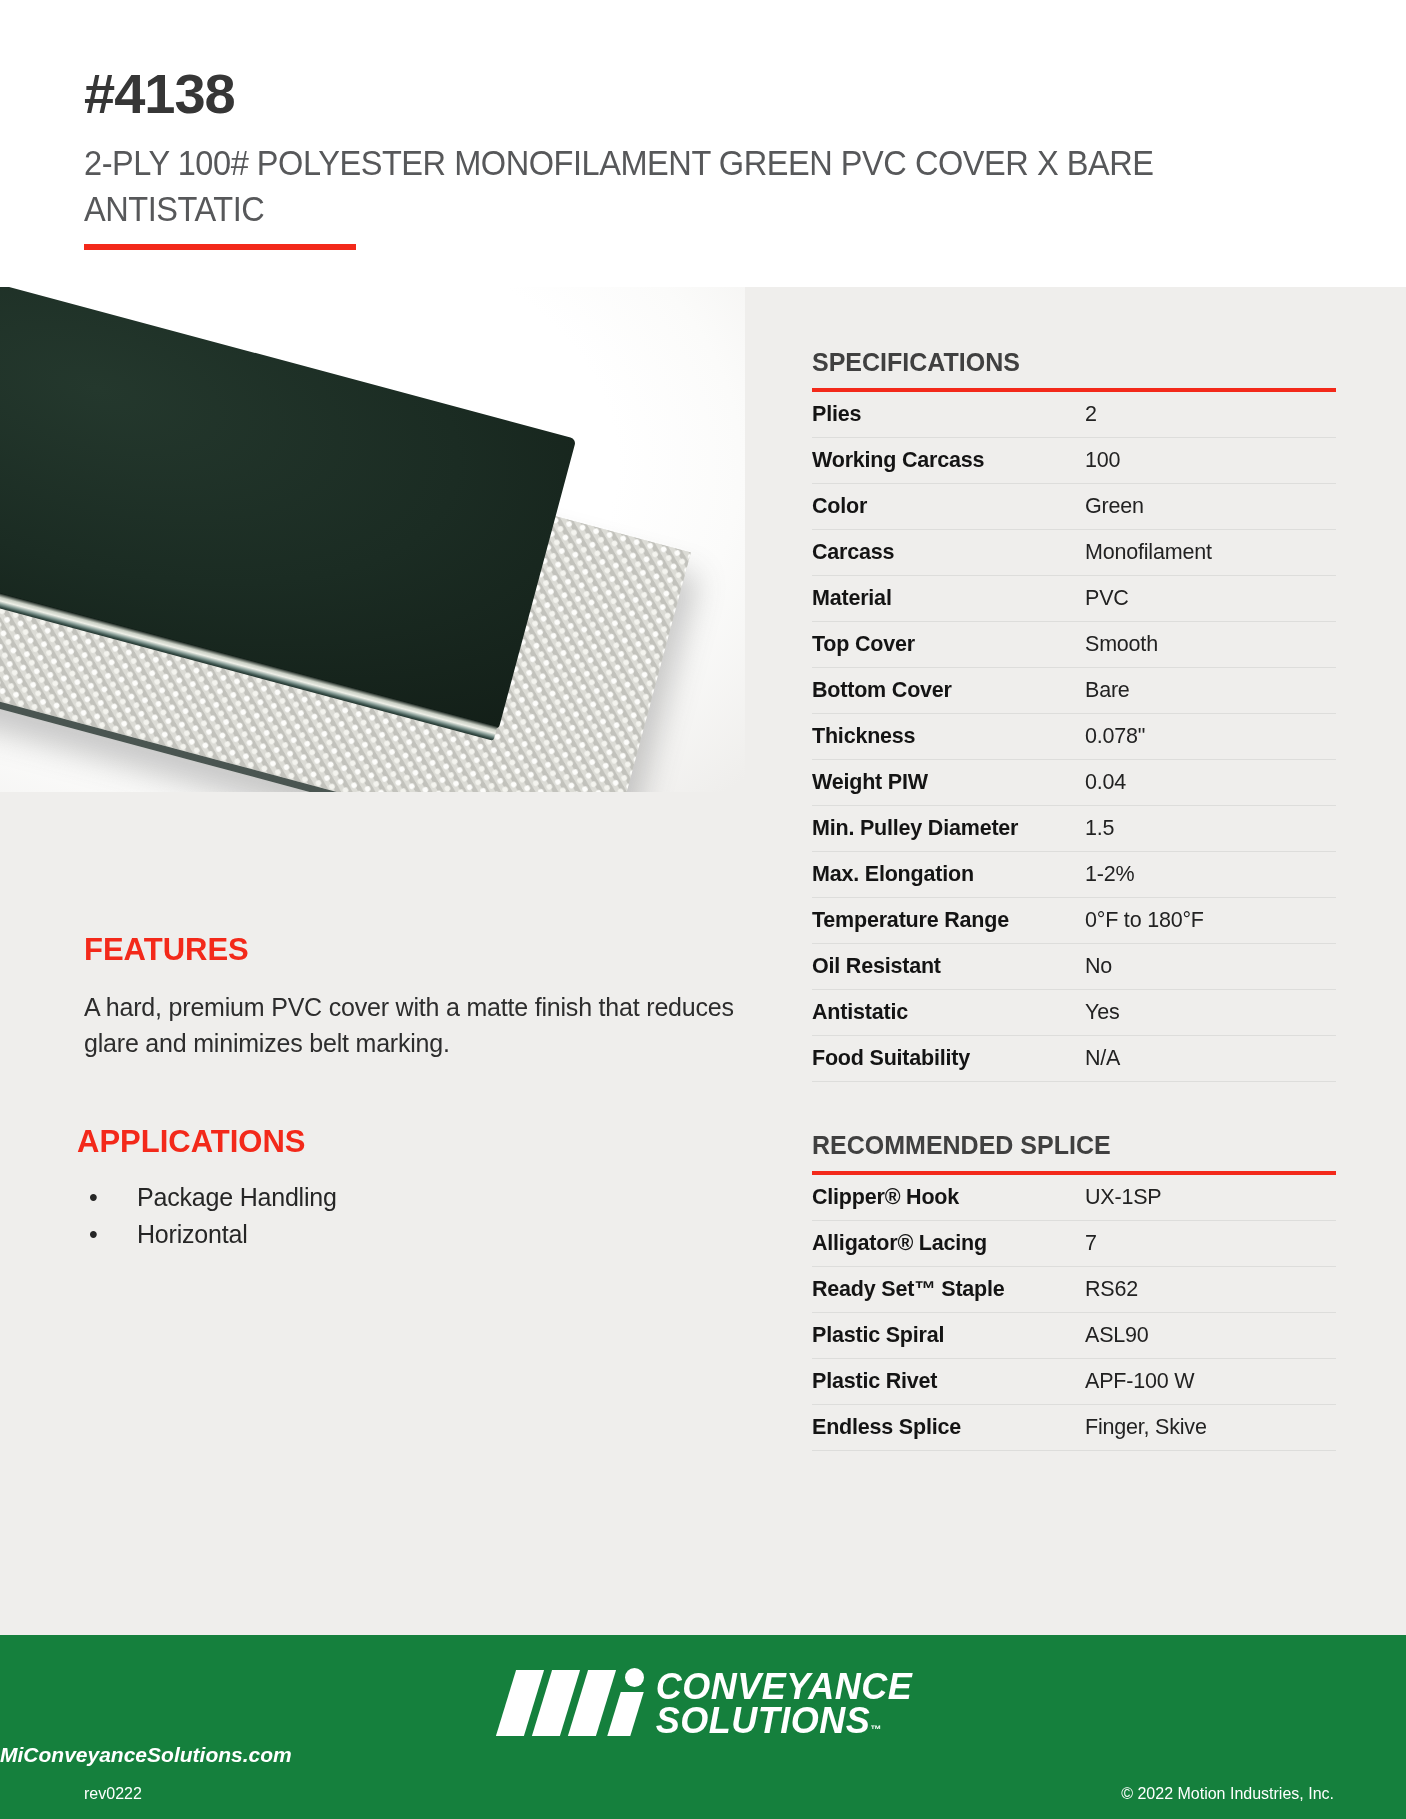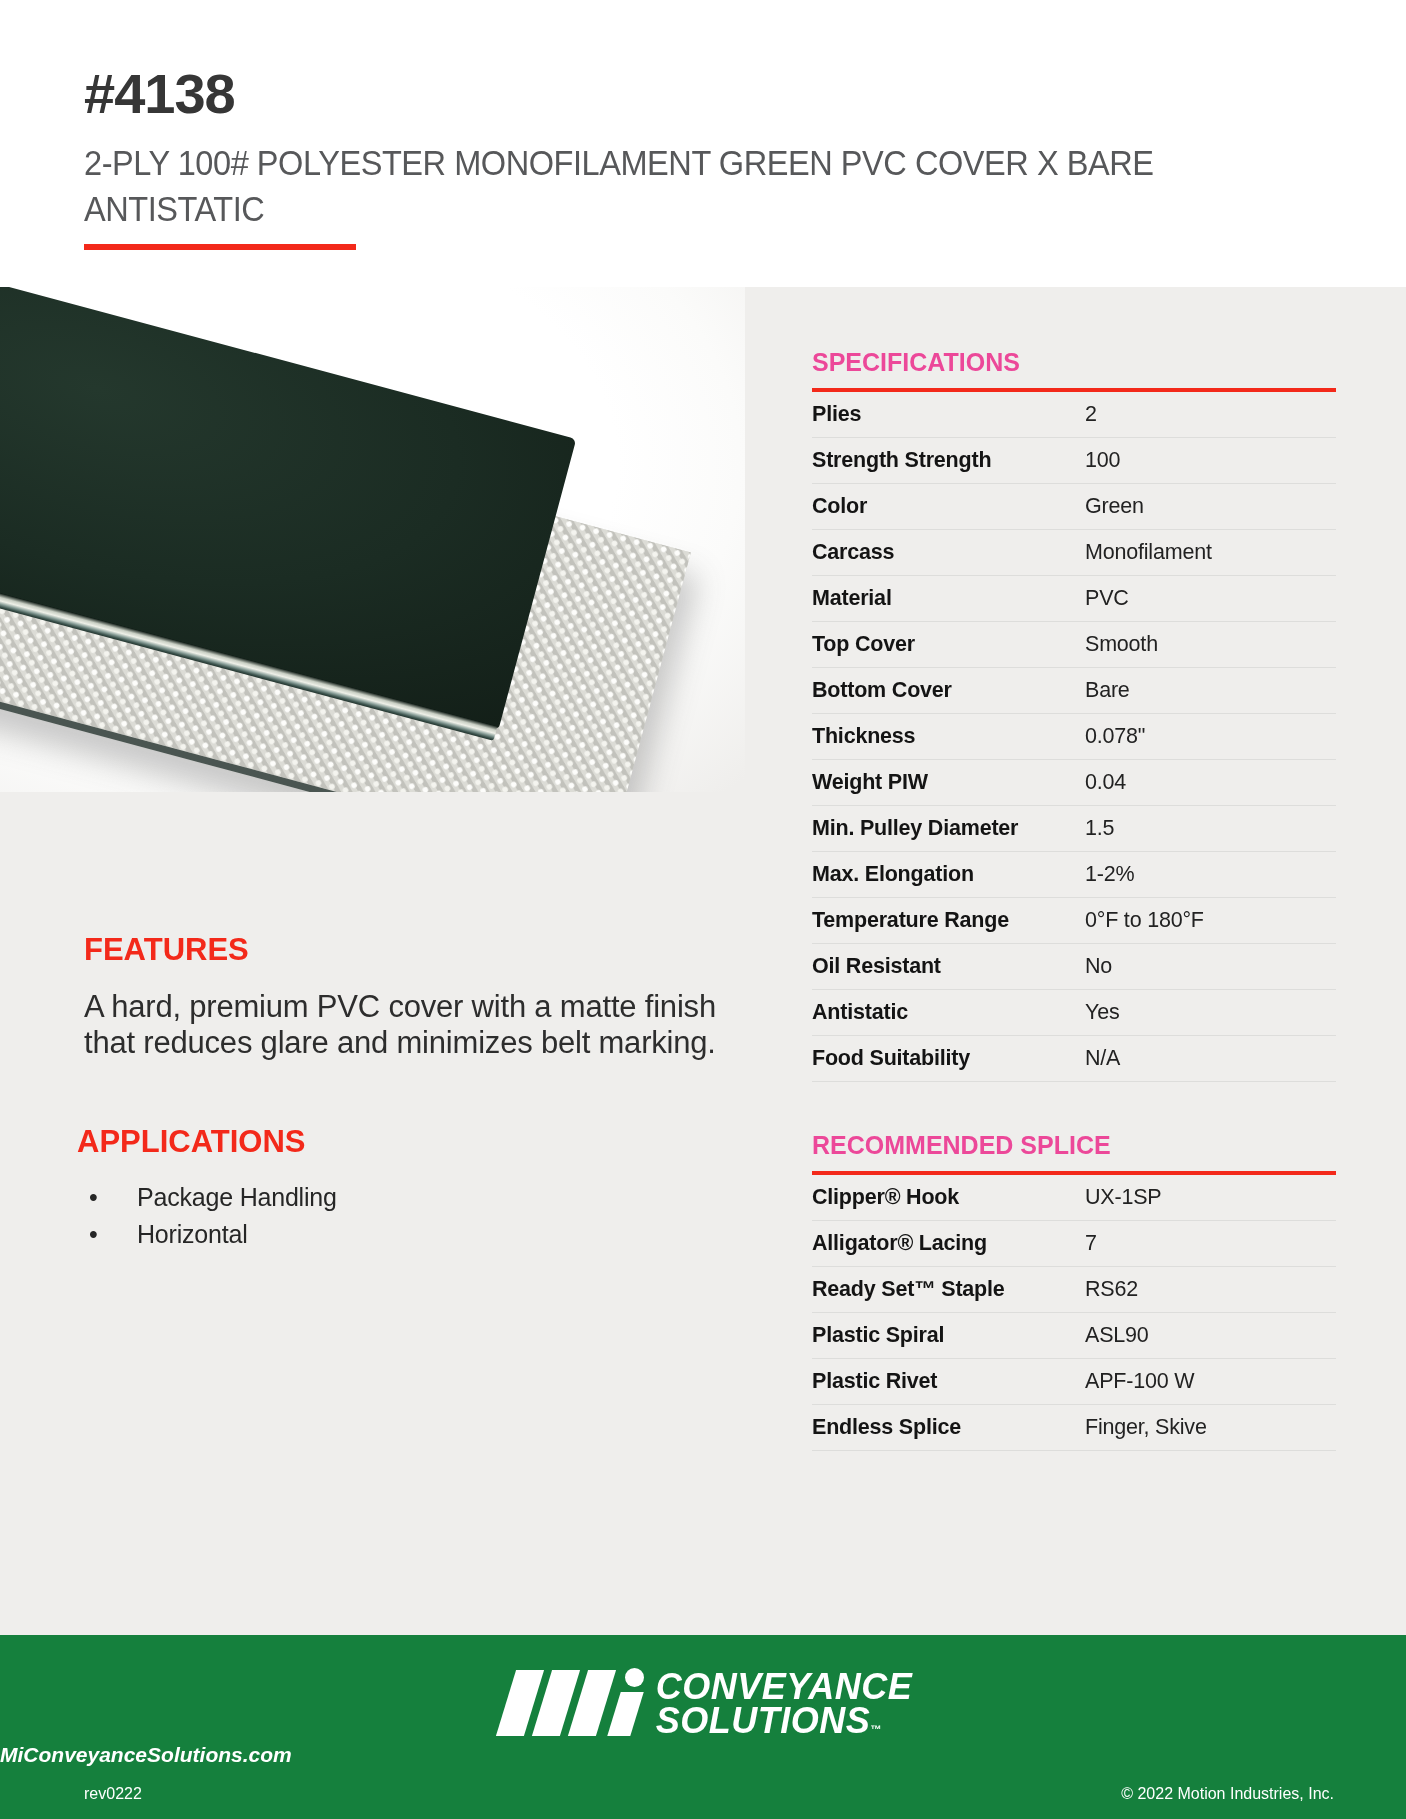--- a/index.html
+++ b/index.html
@@ -56,36 +56,36 @@
     position:absolute;left:-18px;top:264px;width:676px;height:15px;
     background:linear-gradient(180deg,#0e1a14 0%,#c9cfc4 28%,#eef0e8 50%,#8ba09a 70%,#3d544e 88%,#23342e 100%);
     border-radius:0 0 3px 3px;
   }
   
   .red-h{
     font-size:31px;font-weight:800;color:#f3291a;letter-spacing:0;line-height:1;
   }
   .features{position:absolute;left:84px;top:934px;width:650px;}
   .features p{
-    margin:24px 0 0 0;font-size:31px;color:#2d2d2d;line-height:36px;letter-spacing:-0.2px;
+    margin:24px 0 0 0;font-size:25px;color:#2d2d2d;line-height:36px;letter-spacing:-0.2px;
   }
   .applications{position:absolute;left:77px;top:1126px;width:640px;}
   .app-list{margin:22px 0 0 0;padding:0;list-style:none;}
   .app-item{
     position:relative;padding-left:60px;font-size:25px;color:#262626;line-height:37px;letter-spacing:-0.2px;
   }
   .app-item .dot{
     position:absolute;left:12px;top:0;font-size:25px;color:#262626;
   }
   
   .panel{position:absolute;left:812px;width:524px;}
   .panel-spec{top:350px;}
   .panel-splice{top:1133px;}
   .panel-h{
-    font-size:25px;font-weight:800;color:#ec4899;letter-spacing:0;line-height:1;margin:0 0 13px 0;
+    font-size:25px;font-weight:800;color:#404040;letter-spacing:0;line-height:1;margin:0 0 13px 0;
   }
   .panel-rule{height:4px;background:#f3291a;width:100%;}
   .trow{
     display:flex;align-items:center;height:46px;border-bottom:1px solid #dddddb;
     font-size:21.5px;color:#1e1e1e;letter-spacing:-0.2px;
   }
   .trow .lbl{width:273px;font-weight:700;color:#141414;flex:none;}
   .trow .val{font-weight:400;color:#222222;}
   
   .footer{
@@ -155,21 +155,21 @@
   </div>
 
   <div class="panel panel-spec">
     <div class="panel-h">SPECIFICATIONS</div>
     <div class="panel-rule"></div>
     <div class="trow">
         <span class="lbl">Plies</span>
         <span class="val">2</span>
       </div>
     <div class="trow">
-        <span class="lbl">Strength Strength</span>
+        <span class="lbl">Working Carcass</span>
         <span class="val">100</span>
       </div>
     <div class="trow">
         <span class="lbl">Color</span>
         <span class="val">Green</span>
       </div>
     <div class="trow">
         <span class="lbl">Carcass</span>
         <span class="val">Monofilament</span>
       </div>

